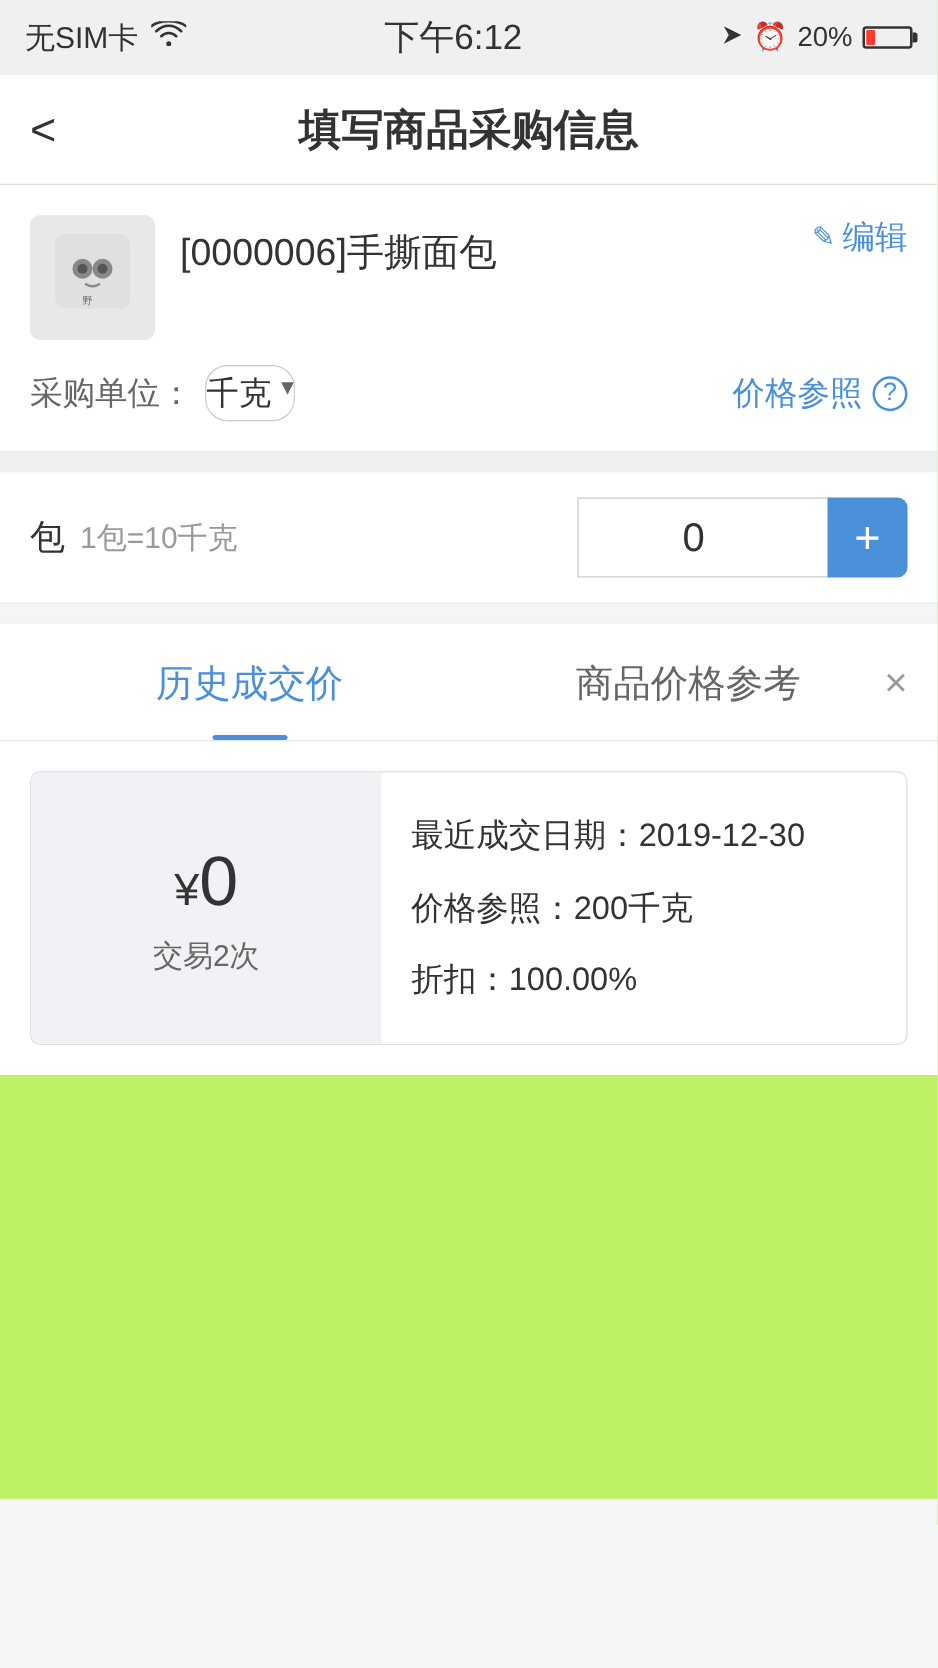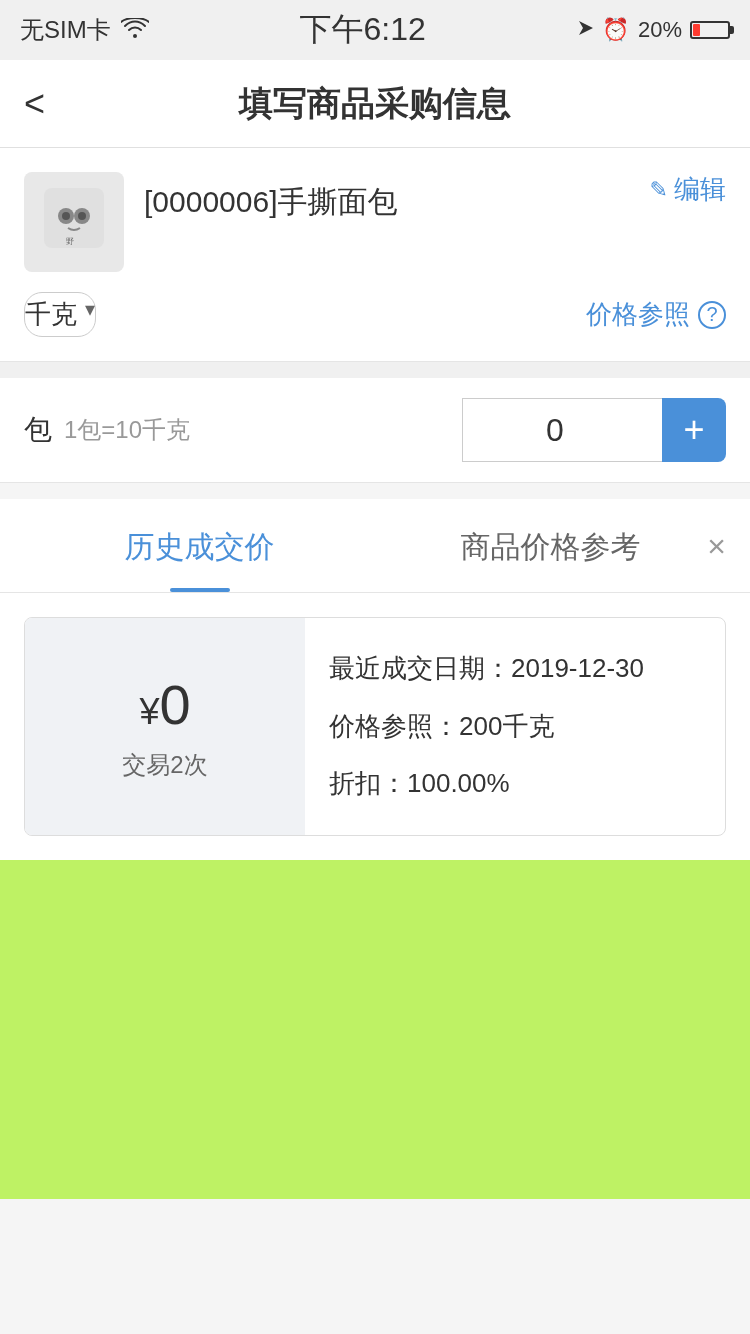--- a/index.html
+++ b/index.html
@@ -19,21 +19,21 @@
       height: 60px;
       background: #f0f0f0;
       display: flex;
       align-items: center;
       justify-content: space-between;
       padding: 0 20px;
       font-size: 24px;
       color: #333;
     }
     .status-left { display: flex; align-items: center; gap: 10px; }
-    .status-center { font-size: 32px; font-weight: 500; }
+    .status-center { font-size: 28px; font-weight: 500; }
     .status-right { display: flex; align-items: center; gap: 8px; font-size: 22px; }
     .battery {
       width: 40px; height: 18px;
       border: 2px solid #333;
       border-radius: 3px;
       position: relative;
       display: inline-flex;
       align-items: center;
       padding: 1px;
     }
@@ -384,20 +384,21 @@
       </div>
       <div class="product-name">[0000006]手撕面包</div>
     </div>
     <div class="edit-btn">
       <span class="edit-icon">✎</span>
       <span>编辑</span>
     </div>
   </div>
   <div class="product-bottom">
     <div class="unit-label">
+      <span>采购单位：</span>
       <div class="unit-select">
         <span>千克</span>
         <span class="unit-arrow">▾</span>
       </div>
     </div>
     <div class="price-ref">
       <span>价格参照</span>
       <div class="help-icon">?</div>
     </div>
   </div>

